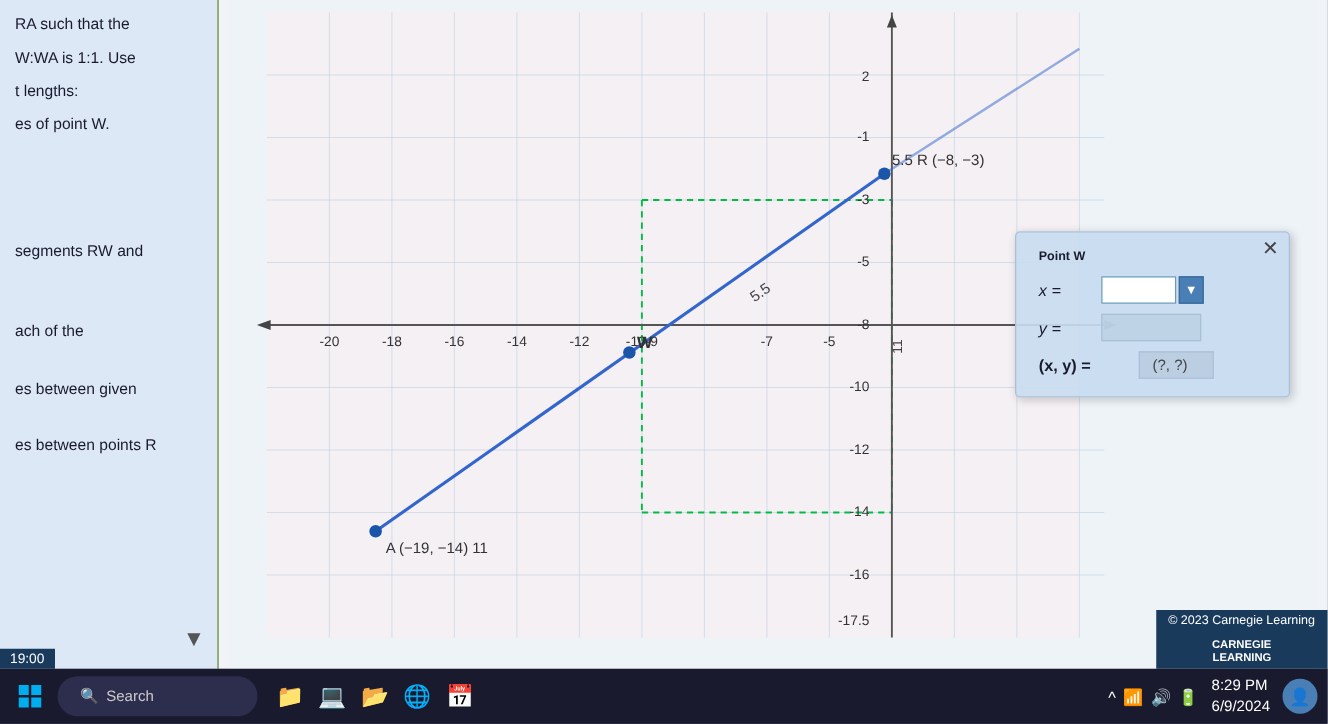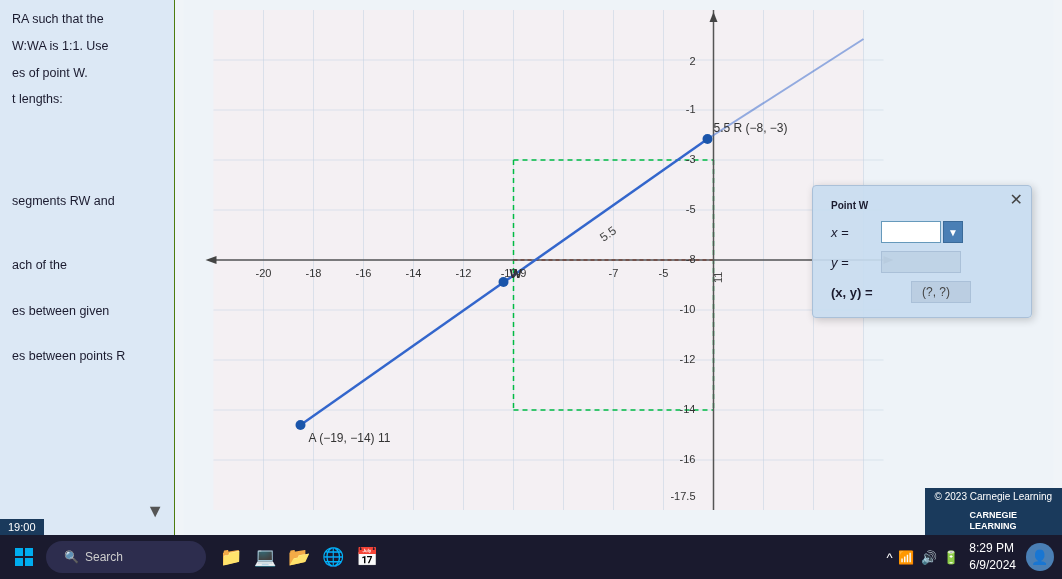--- a/index.html
+++ b/index.html
@@ -265,21 +265,21 @@
       display: flex;
       align-items: center;
       gap: 8px;
       flex-direction: column;
     }
 
     .carnegie-logo {
       font-size: 9px;
       font-weight: bold;
       line-height: 1.2;
-      text-align: left;
+      text-align: right;
     }
 
     
     .time-bottom-left {
       position: absolute;
       bottom: 44px;
       left: 0;
       background: #1a3a5c;
       color: white;
       font-size: 11px;
@@ -301,22 +301,22 @@
     }
   </style>
 </head>
 <body>
 
 <div class="main-content">
 
   <div class="sidebar">
     <p>RA such that the</p>
     <p>W:WA is 1:1. Use</p>
+    <p>t lengths:</p>
     <p>es of point W.</p>
-    <p>t lengths:</p>
     <br>
     <br>
     <br>
     <br>
     <p>segments RW and</p>
     <br>
     <br>
     <p>ach of the</p>
     <br>
     <p>es between given</p>

